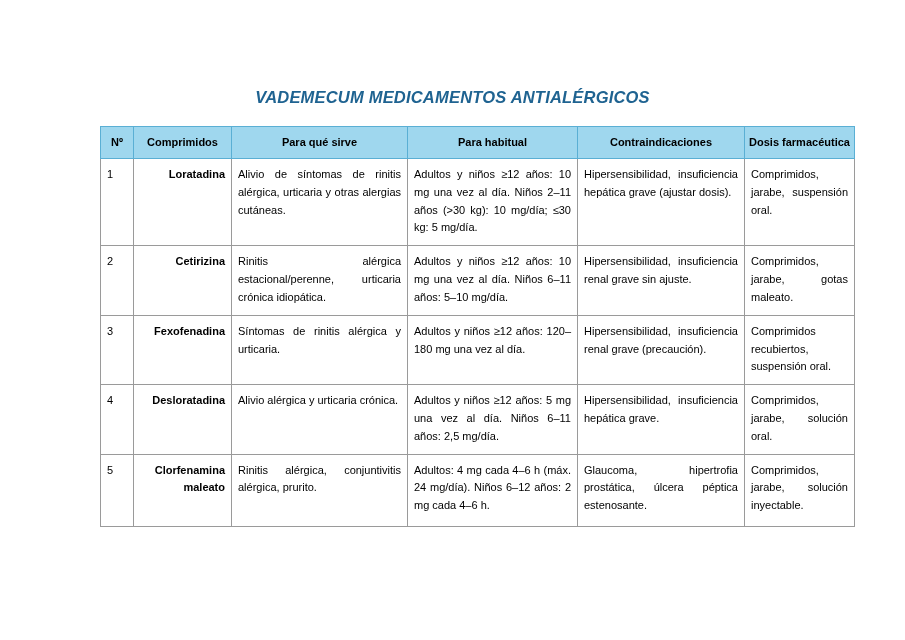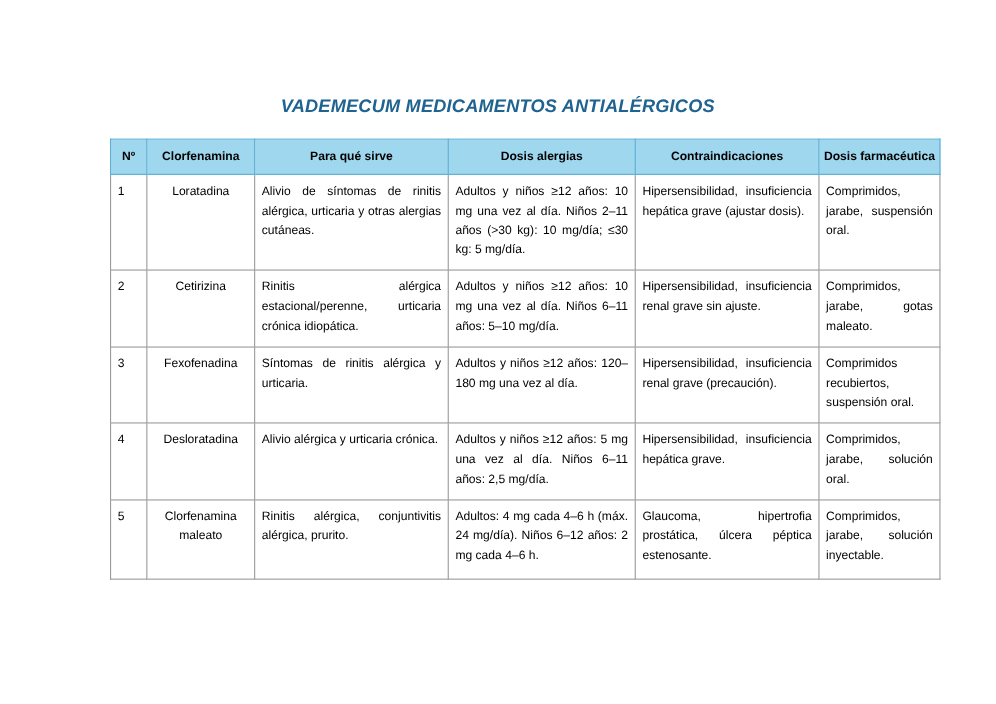--- a/index.html
+++ b/index.html
@@ -78,22 +78,22 @@
     line-height: 1.62;
     font-size: 11px;
     box-sizing: border-box;
   }
 
   td.cell-num {
     text-align: left;
     padding-left: 8px;
   }
   td.cell-med {
-    font-weight: normal;
-    text-align: center;
+    font-weight: bold;
+    text-align: right;
   }
   td.cell-serve,
   td.cell-dosis,
   td.cell-contra,
   td.cell-forma {
     text-align: justify;
     text-align-last: left;
     hyphens: none;
   }
 
@@ -116,23 +116,23 @@
         <col class="c-num">
         <col class="c-med">
         <col class="c-serve">
         <col class="c-dosis">
         <col class="c-contra">
         <col class="c-forma">
       </colgroup>
       <thead>
         <tr>
           <th>Nº</th>
-          <th>Clorfenamina</th>
+          <th>Comprimidos</th>
           <th>Para qué sirve</th>
-          <th>Dosis alergias</th>
+          <th>Para habitual</th>
           <th>Contraindicaciones</th>
           <th>Dosis farmacéutica</th>
         </tr>
       </thead>
       <tbody>
         <tr class="row-1">
           <td class="cell-num">1</td>
           <td class="cell-med">Loratadina</td>
           <td class="cell-serve">Alivio de síntomas de rinitis alérgica, urticaria y otras alergias cutáneas.</td>
           <td class="cell-dosis">Adultos y niños ≥12 años: 10 mg una vez al día. Niños 2–11 años (&gt;30 kg): 10 mg/día; ≤30 kg: 5 mg/día.</td>

